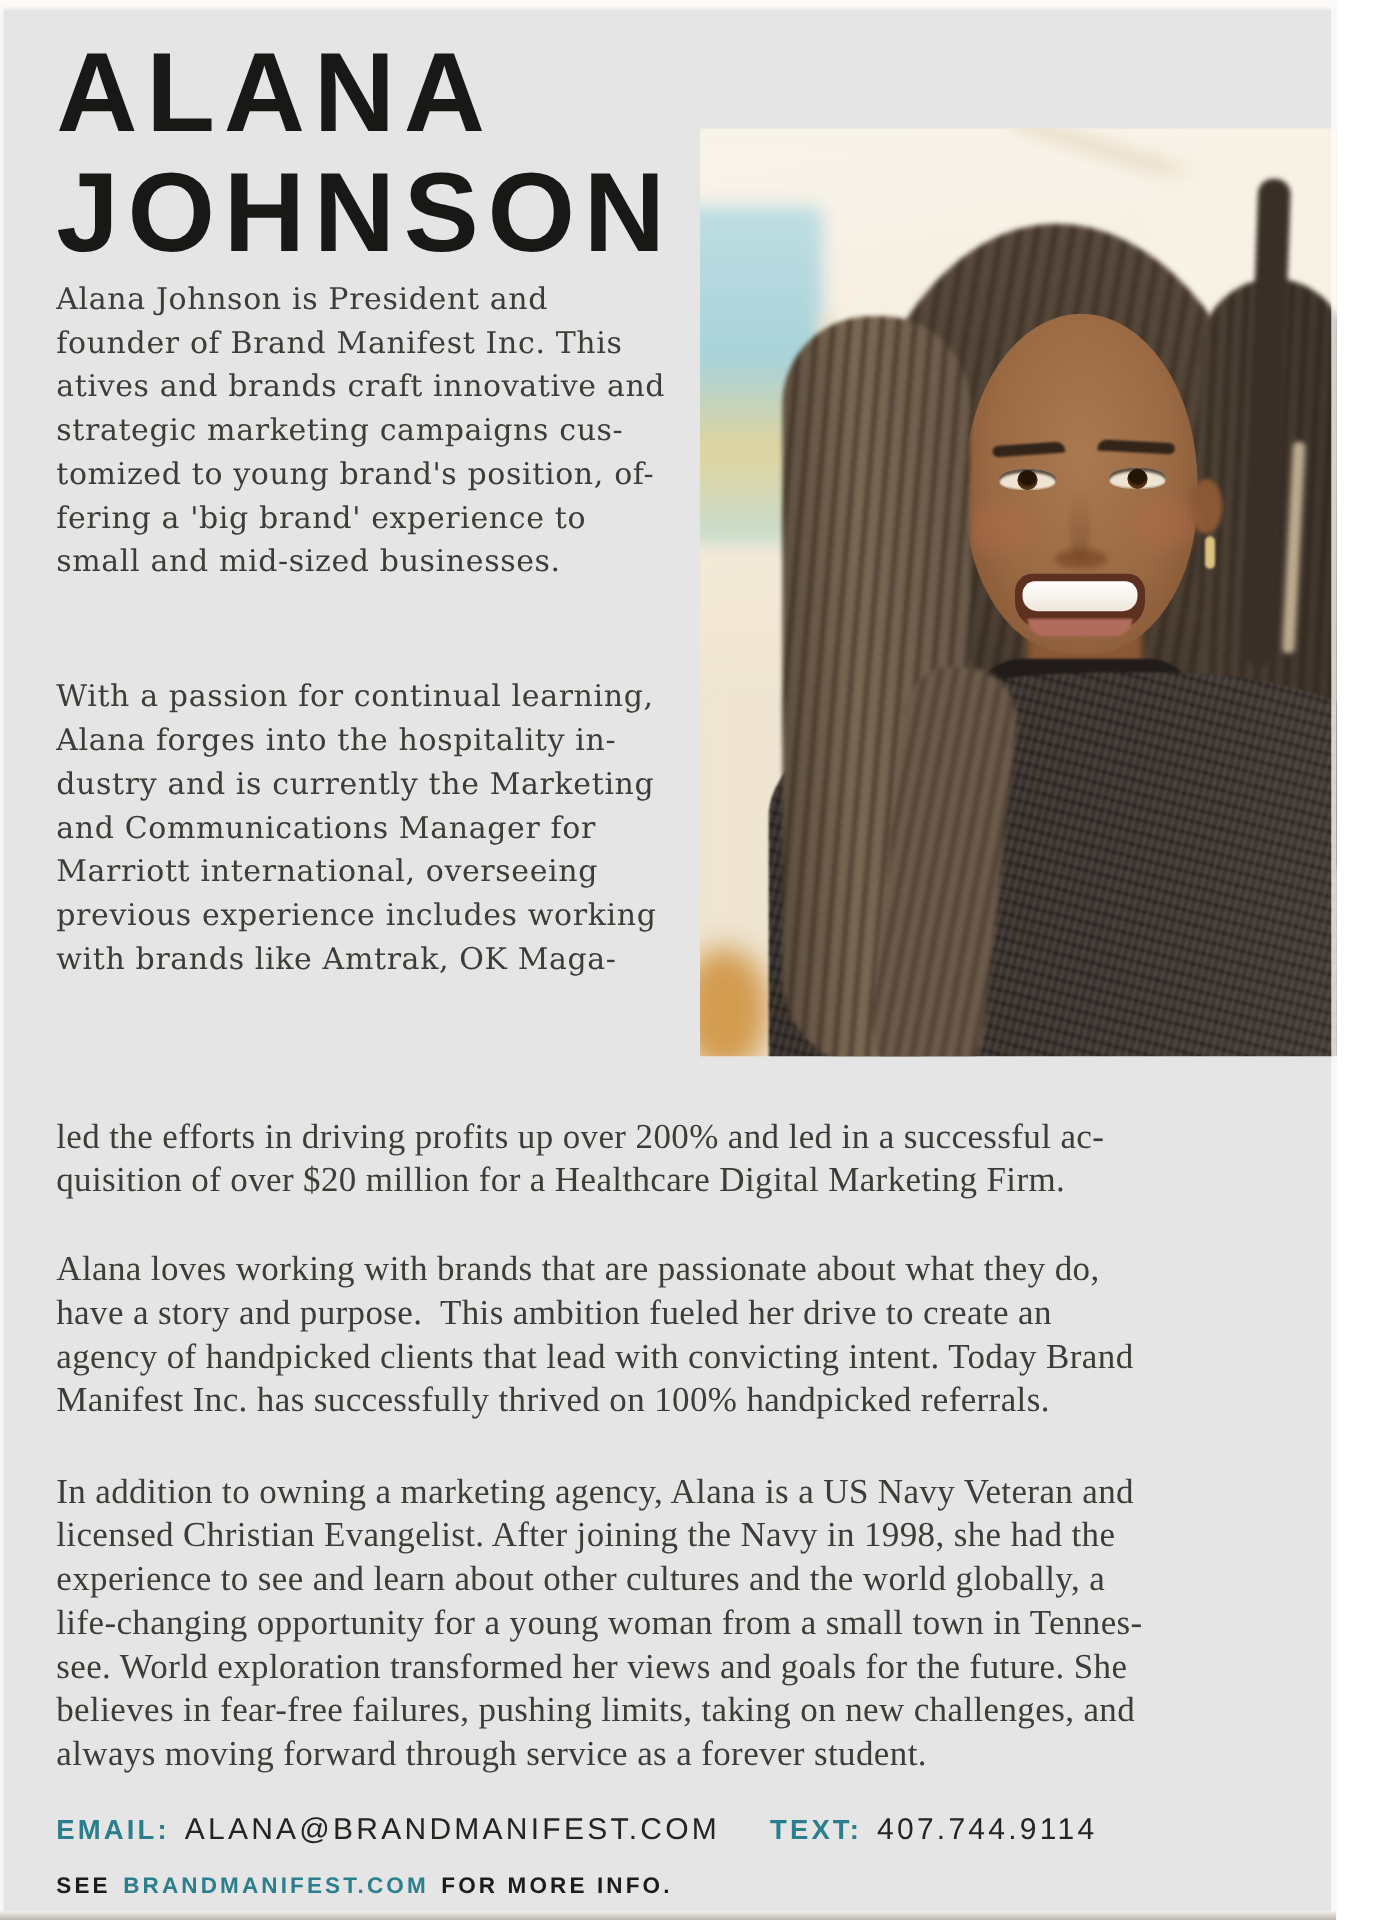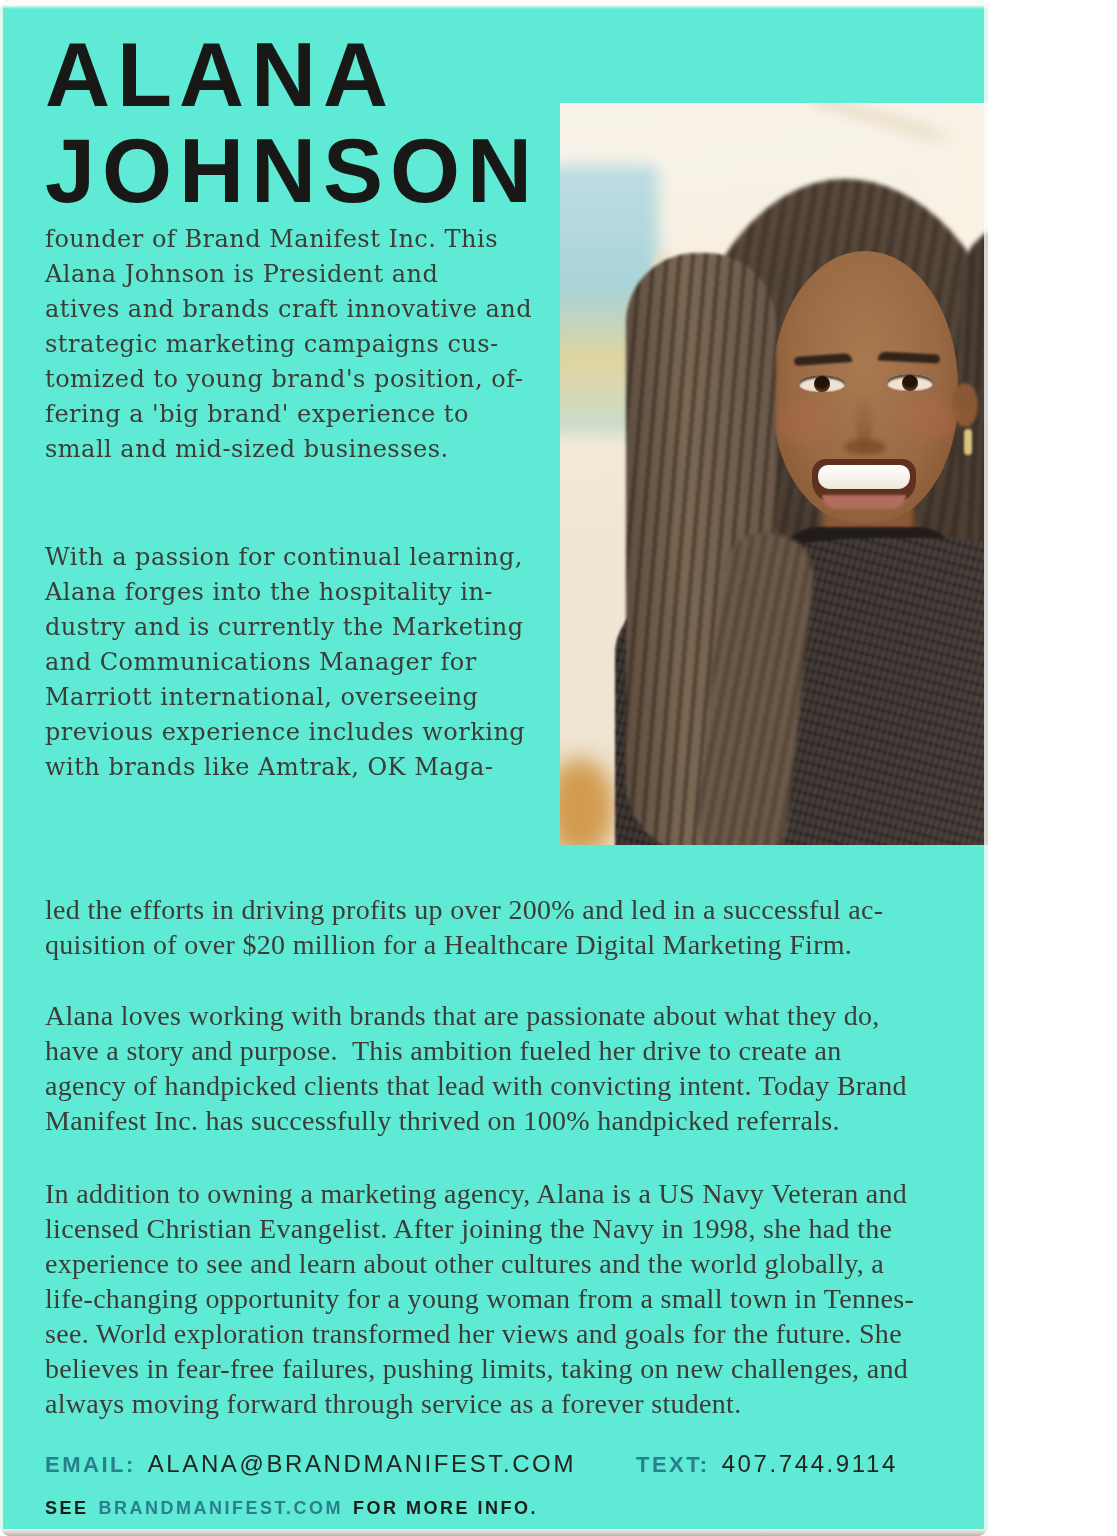--- a/index.html
+++ b/index.html
@@ -1,18 +1,18 @@
 <!DOCTYPE html>
 <html><head>
 <meta charset="utf-8">
 <style>
   html,body{margin:0;padding:0;background:#ffffff;}
   .page{
-    position:relative;width:988px;height:1536px;overflow:hidden;
-    background:#5eead4;font-family:"Liberation Sans",sans-serif;border-radius:11px;
+    position:relative;width:1069px;height:1536px;overflow:hidden;
+    background:#e5e5e5;font-family:"Liberation Sans",sans-serif;
   }
   
   .edge-top{position:absolute;left:0;top:0;width:100%;height:9px;background:linear-gradient(180deg,#fcfbf8 55%,rgba(252,251,248,0));}
   .edge-left{position:absolute;left:0;top:0;width:3px;height:100%;background:rgba(252,251,248,.8);}
   .edge-right{position:absolute;right:0;top:0;width:4px;height:100%;background:rgba(252,251,248,.8);}
   .edge-bottom{position:absolute;left:0;bottom:0;width:100%;height:7px;background:linear-gradient(180deg,#f4f1ea,#b9b5ad);}
   
   .title{
     position:absolute;left:45px;margin:0;color:#181816;
     font-size:90px;font-weight:700;letter-spacing:7px;line-height:1;
@@ -20,21 +20,21 @@
   .t1{top:30px;}
   .t2{top:126px;}
   
   .para{position:absolute;left:45px;color:#3e3c37;}
   .para .line{white-space:pre;}
   .col{font-family:"DejaVu Serif",serif;font-size:24px;letter-spacing:.5px;line-height:35px;}
   .full{font-family:"Liberation Serif",serif;font-size:28px;letter-spacing:.3px;line-height:35px;}
   
   .contact-row{position:absolute;top:1450px;display:flex;align-items:baseline;gap:12px;}
   .row-email{left:45px;}
-  .row-text{left:636px;}
+  .row-text{left:616px;}
   .clabel{color:#2b7f8c;font-size:22px;font-weight:700;letter-spacing:2.5px;}
   .cvalue{color:#242420;font-size:24px;font-weight:400;letter-spacing:2.6px;}
   .more-row{position:absolute;left:45px;top:1498px;display:flex;align-items:baseline;gap:10px;}
   .mor{color:#1c1c1a;font-size:18px;font-weight:700;letter-spacing:2.5px;}
   .mor.link{color:#2b7f8c;}
   
   .photo{position:absolute;left:560px;top:103px;width:549px;height:742px;overflow:hidden;background:#f5eedf;}
   .photo div{position:absolute;}
   .ph-bg{inset:0;background:linear-gradient(170deg,#f9f4ea 0%,#f5ecdc 30%,#f0e4cf 62%,#ebdcc2 100%);}
   .ph-ceil{left:-20px;top:-30px;width:600px;height:190px;background:linear-gradient(183deg,#f8f3e9,rgba(240,228,206,0));}
@@ -104,22 +104,22 @@
     background:repeating-linear-gradient(95deg,rgba(36,26,18,.45) 0 4px,transparent 4px 12px);}
 </style>
 </head>
 <body>
 
 <div class="page">
   <h1 class="title t1">ALANA</h1>
   <h1 class="title t2">JOHNSON</h1>
 
   <div class="para col" style="top:222px">
+      <div class="line">Alana Johnson is President and</div>
       <div class="line">founder of Brand Manifest Inc. This</div>
-      <div class="line">Alana Johnson is President and</div>
       <div class="line">atives and brands craft innovative and</div>
       <div class="line">strategic marketing campaigns cus-</div>
       <div class="line">tomized to young brand's position, of-</div>
       <div class="line">fering a 'big brand' experience to</div>
       <div class="line">small and mid-sized businesses.</div>
     </div>
   <div class="para col" style="top:540px">
       <div class="line">With a passion for continual learning,</div>
       <div class="line">Alana forges into the hospitality in-</div>
       <div class="line">dustry and is currently the Marketing</div>

